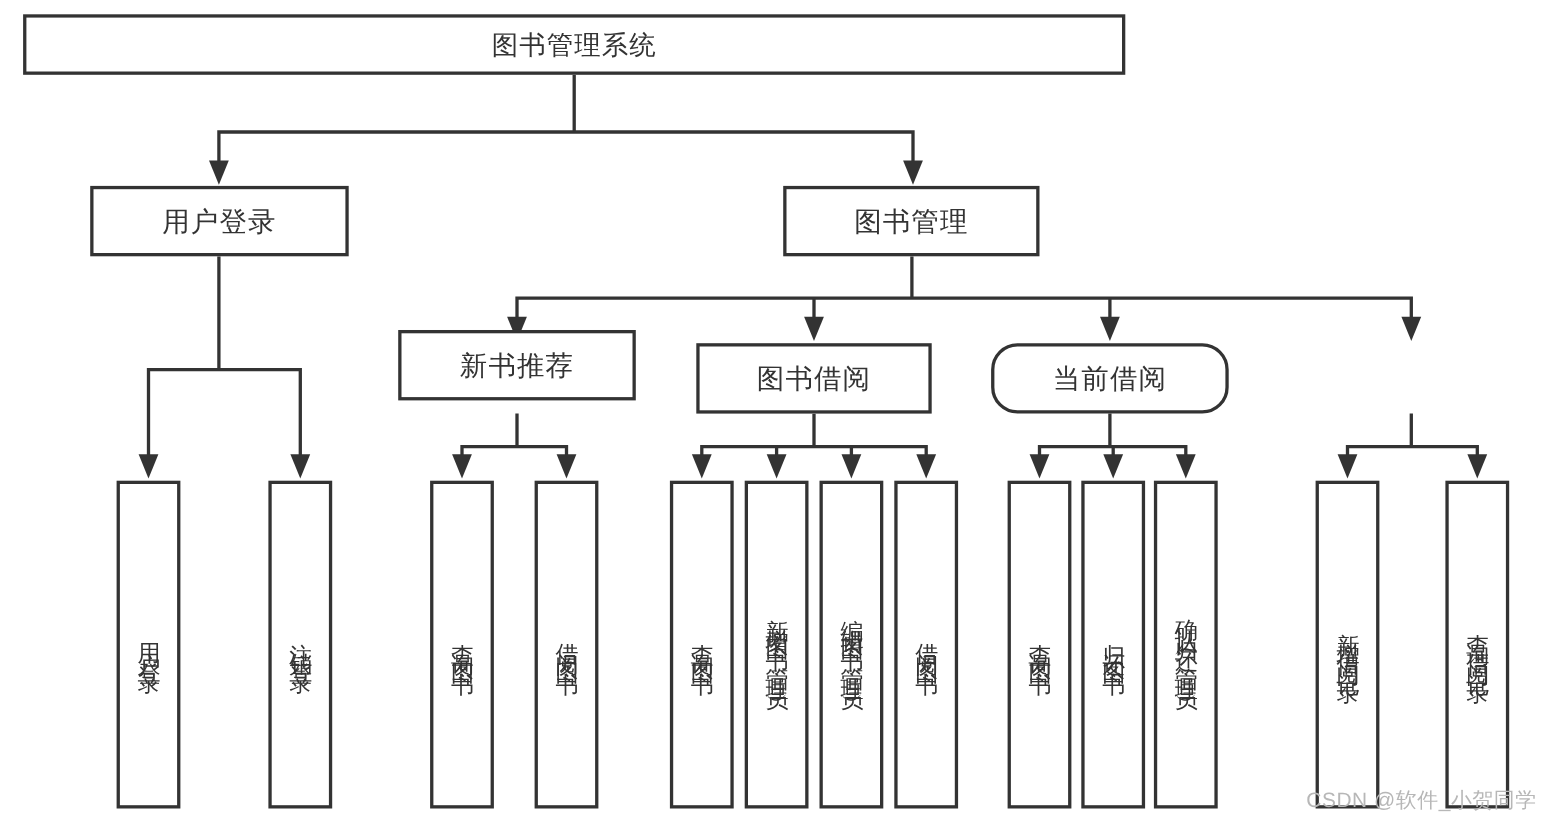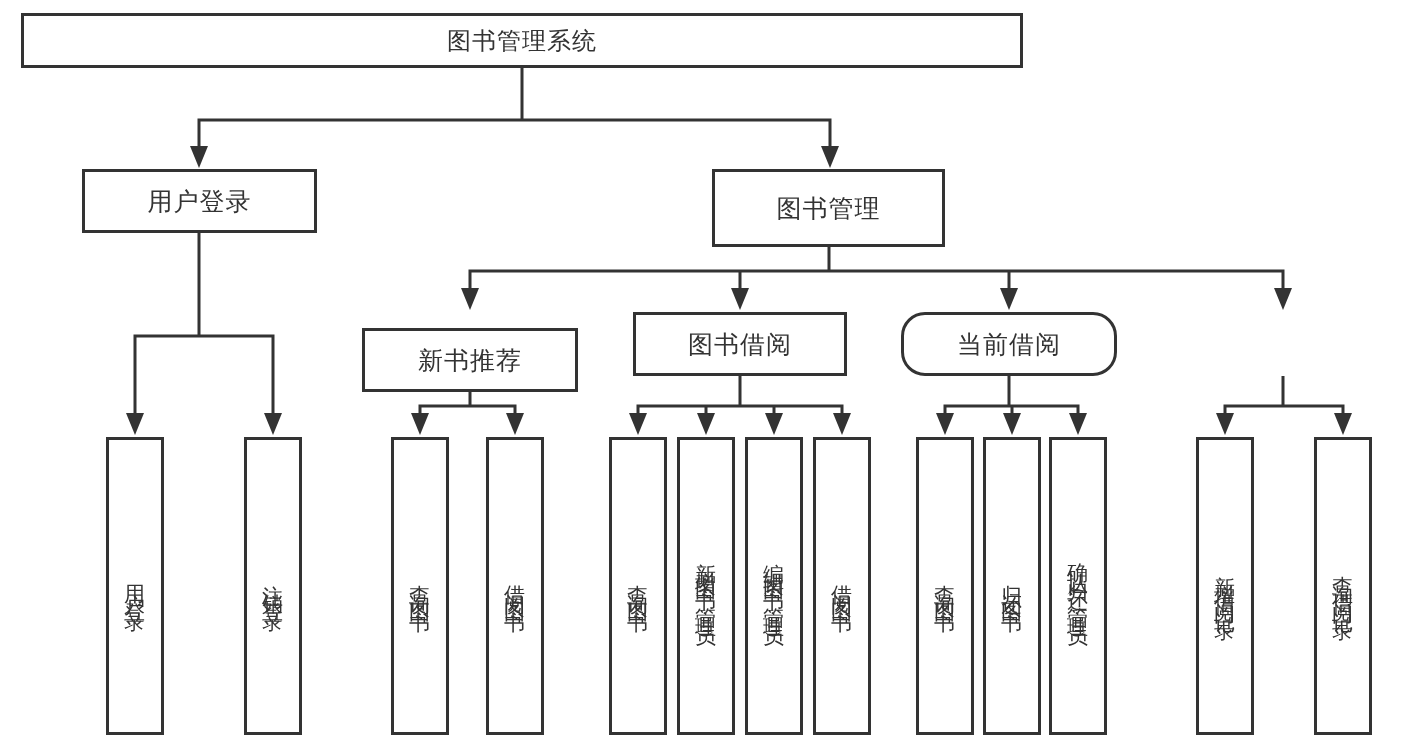--- a/index.html
+++ b/index.html
@@ -48,22 +48,22 @@
     bottom: 6px;
     font-size: 19px;
     color: var(--watermark);
     letter-spacing: 0.5px;
     z-index: 5;
     pointer-events: none;
   }
   
   .n-root            { left: 21px;   top: 13px;  width: 1002px; height: 55px; }
   .n-user-login      { left: 82px;   top: 169px; width: 235px;  height: 64px; }
-  .n-book-management { left: 712px;  top: 169px; width: 233px;  height: 78px; }
-  .n-new-book        { left: 362px;  top: 328px; width: 216px;  height: 64px; }
+  .n-book-management { left: 712px;  top: 169px; width: 233px;  height: 64px; }
+  .n-new-book        { left: 362px;  top: 300px; width: 216px;  height: 64px; }
   .n-book-borrow     { left: 633px;  top: 312px; width: 214px;  height: 64px; font-family: Liberation Serif, serif; }
   .n-current-borrow  { left: 901px;  top: 312px; width: 216px;  height: 64px; border-radius: 24px; }
   .n-borrow-record   { left: 1173px; top: 312px; width: 220px;  height: 64px; }
   .leaf { top: 437px; width: 58px; height: 298px; }
   .l-a1 { left: 106px; }  .l-a2 { left: 244px; }
   .l-b1 { left: 391px; }  .l-b2 { left: 486px; }
   .l-c1 { left: 609px; }  .l-c2 { left: 677px; }  .l-c3 { left: 745px; }  .l-c4 { left: 813px; }
   .l-d1 { left: 916px; }  .l-d2 { left: 983px; }  .l-d3 { left: 1049px; }
   .l-e1 { left: 1196px; } .l-e2 { left: 1314px; }
 </style>
@@ -180,13 +180,14 @@
     <span>确认归还（管理员）</span>
   </div>
 
   <div class="leaf l-e1">
     <span>新增借阅记录</span>
   </div>
   <div class="leaf l-e2">
     <span>查询借阅记录</span>
   </div>
 
+  <div id="watermark">CSDN @软件_小贺同学</div>
 </div>
 
 </body></html>

